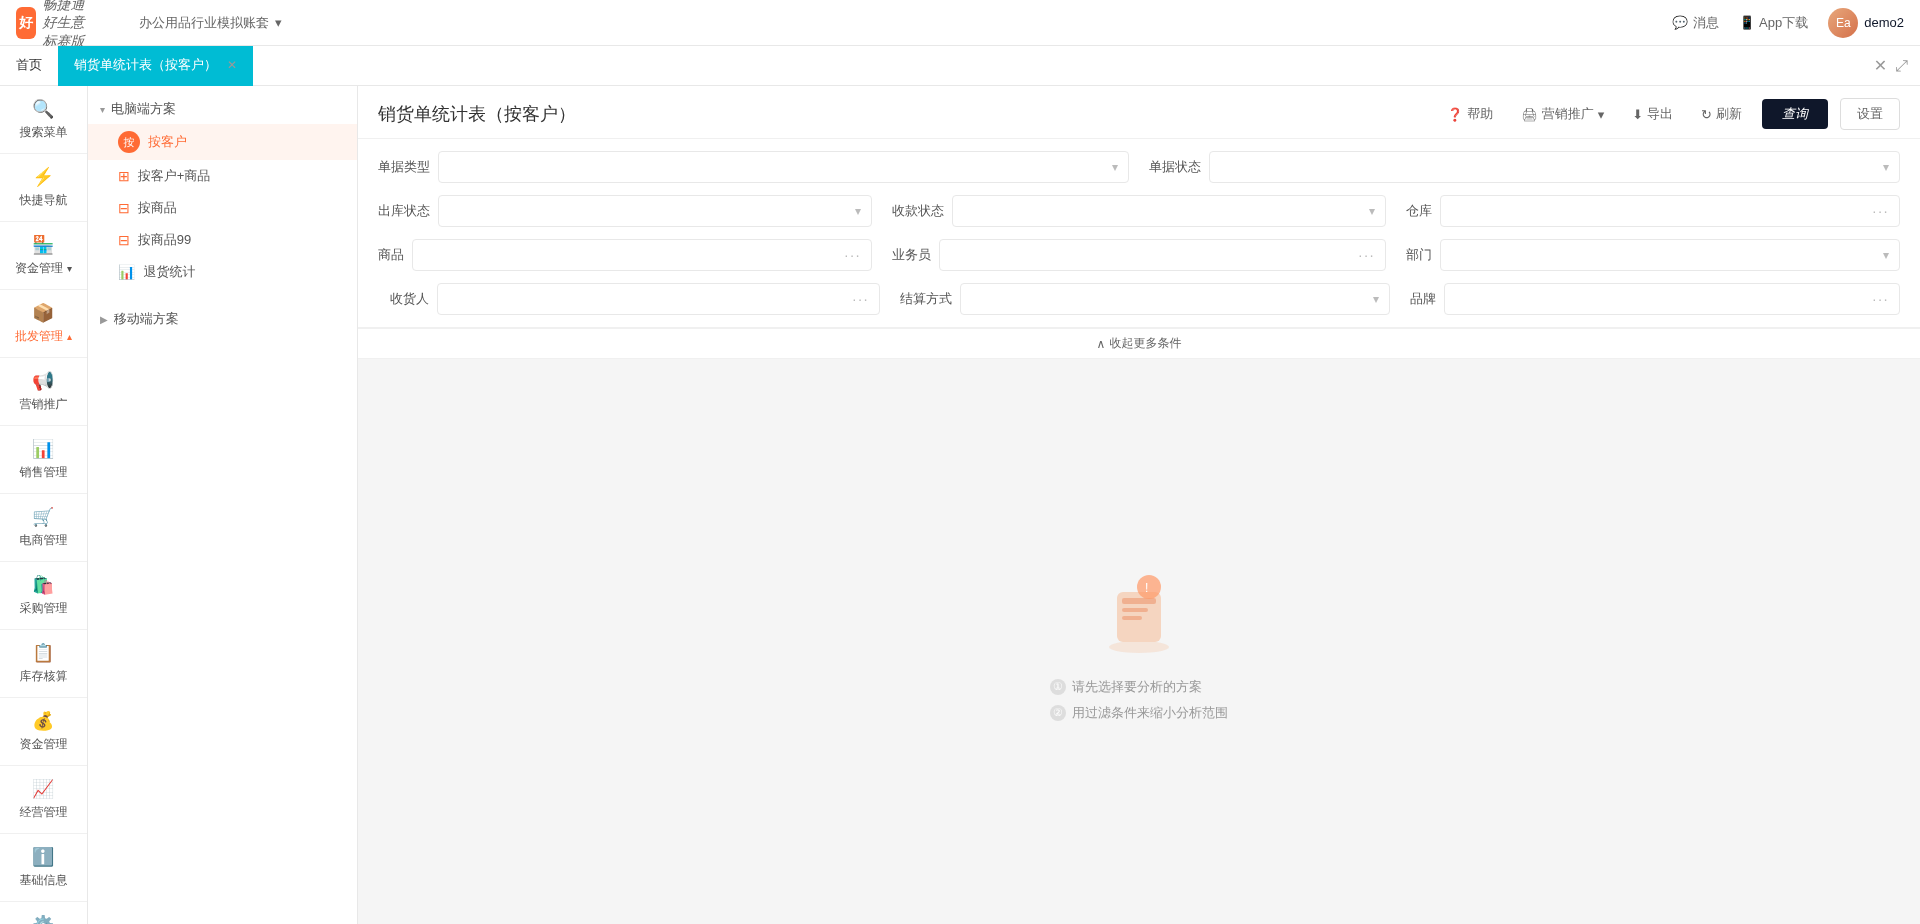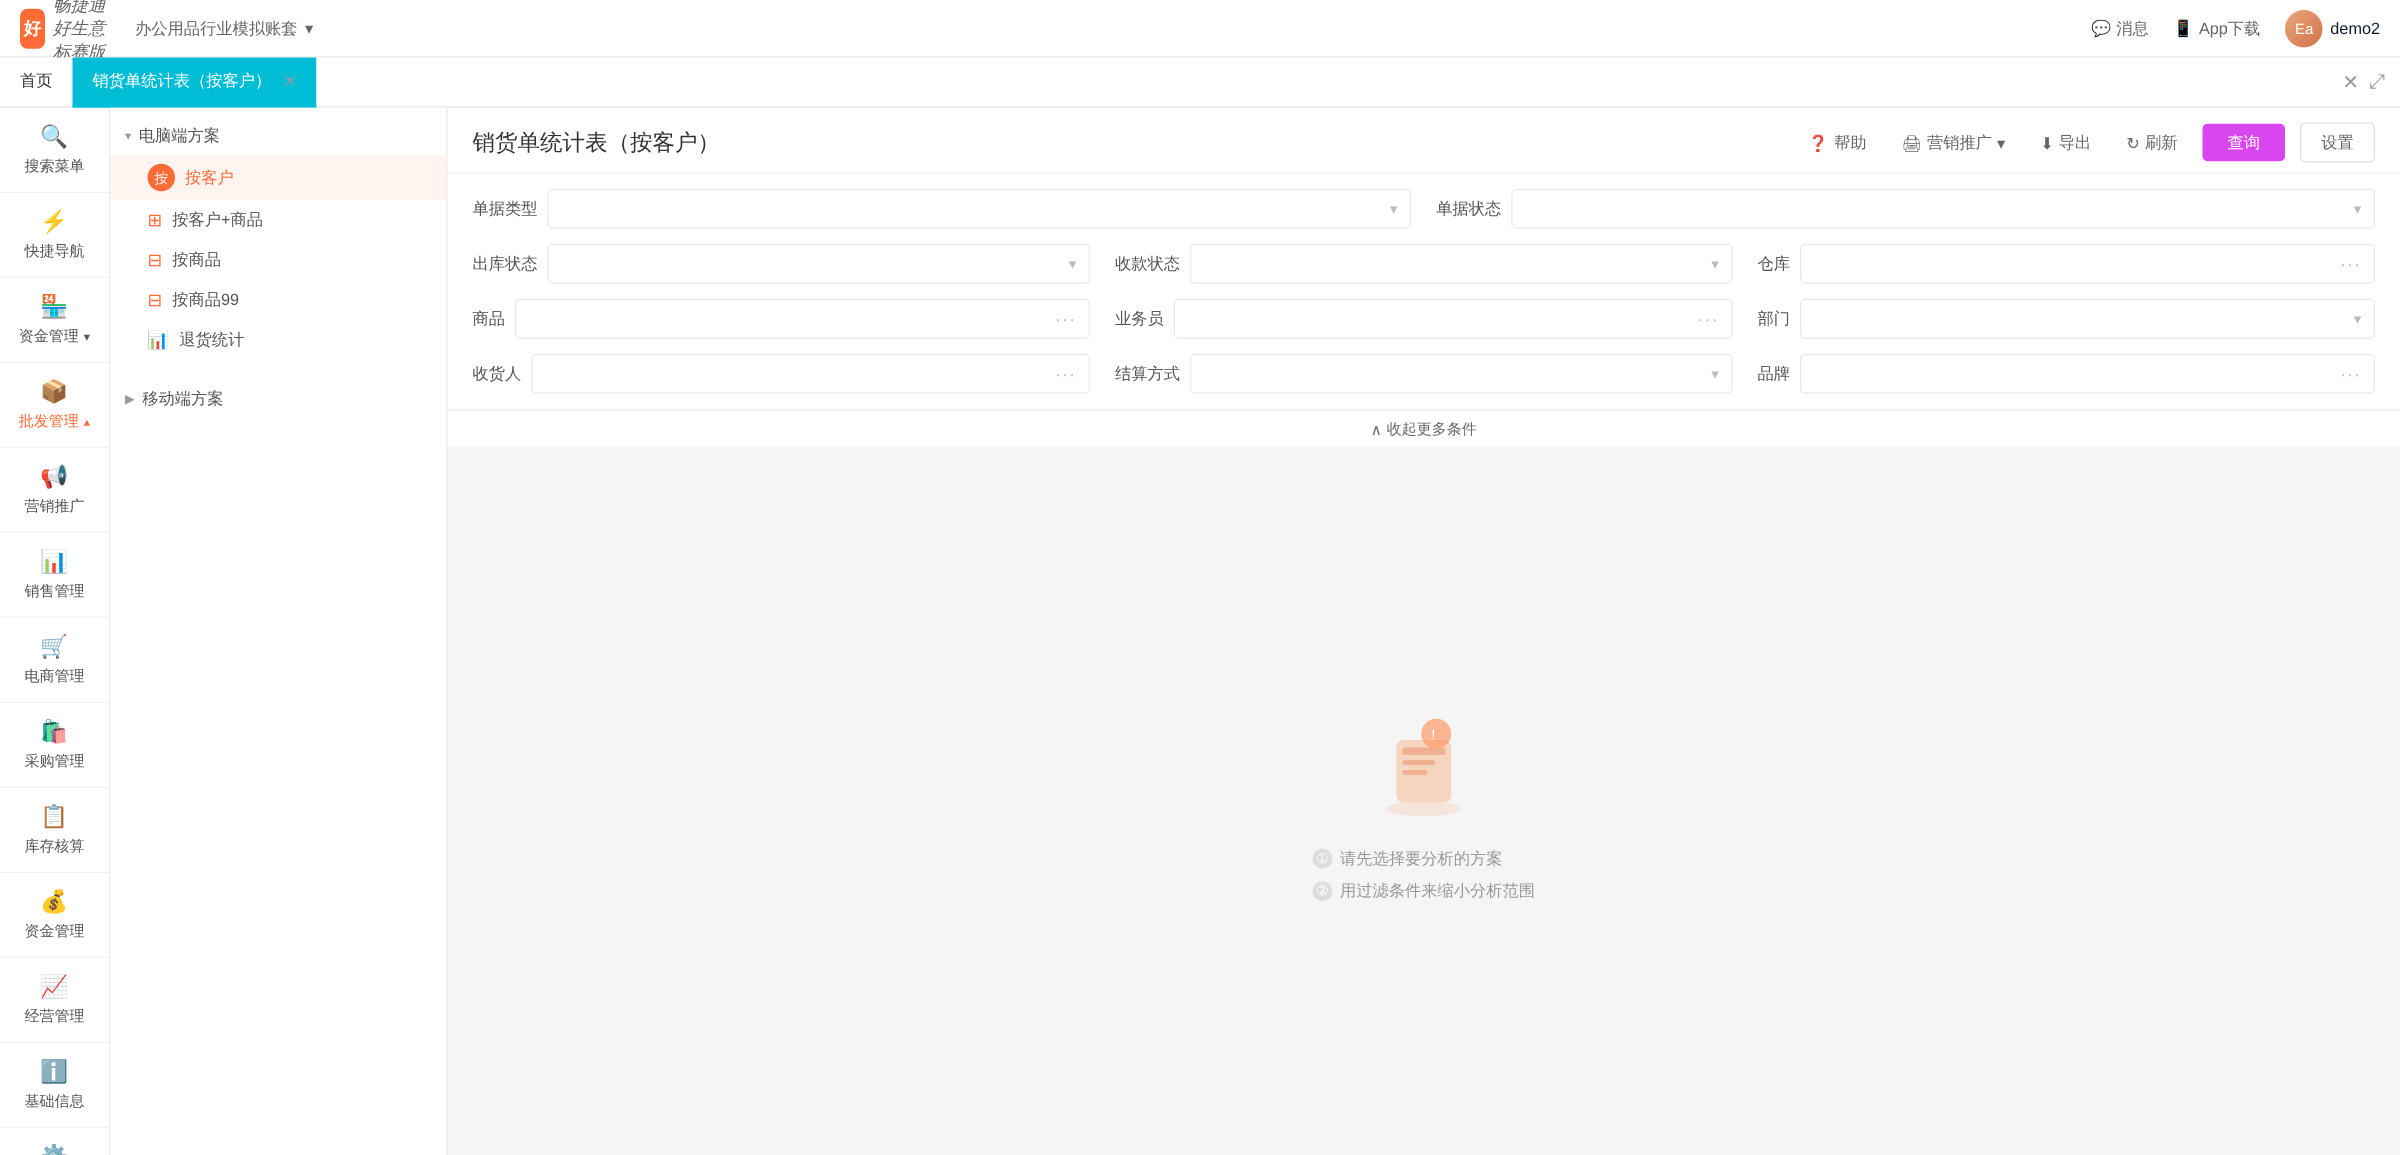--- a/index.html
+++ b/index.html
@@ -12,21 +12,21 @@
       border-bottom: 1px solid #e8e8e8;
       display: flex;
       align-items: center;
       padding: 0 16px;
       justify-content: space-between;
     }
     .top-header-left { display: flex; align-items: center; gap: 12px; }
     .logo-area { display: flex; align-items: center; gap: 6px; width: 80px; }
     .logo-icon { width: 32px; height: 32px; background: #ff6b35; border-radius: 6px; display: flex; align-items: center; justify-content: center; color: #fff; font-size: 14px; font-weight: bold; }
     .logo-text { font-size: 14px; color: #666; line-height: 1.3; font-style: italic; }
-    .breadcrumb-area { display: flex; align-items: center; gap: 6px; color: #666; font-size: 13px; }
+    .breadcrumb-area { display: flex; align-items: center; gap: 6px; color: #666; font-size: 13px; margin-left: 31px; }
     .top-header-right { display: flex; align-items: center; gap: 20px; }
     .header-action { display: flex; align-items: center; gap: 4px; color: #666; cursor: pointer; font-size: 13px; }
     .avatar { width: 30px; height: 30px; border-radius: 50%; background: linear-gradient(135deg, #e8a87c, #d4704a); display: flex; align-items: center; justify-content: center; color: #fff; font-size: 12px; }
     .username { color: #0f172a; font-size: 13px; }
 
     
     .tab-bar {
       height: 40px;
       background: #fff;
       border-bottom: 1px solid #e8e8e8;
@@ -152,41 +152,41 @@
       align-items: center;
       justify-content: space-between;
     }
     .page-title { font-size: 18px; font-weight: 500; color: #333; }
     .page-actions { display: flex; align-items: center; gap: 12px; }
     .page-action-btn {
       display: flex; align-items: center; gap: 4px;
       color: #666; font-size: 13px; cursor: pointer; padding: 4px 8px;
     }
     .btn-primary {
-      background: #d946ef; color: #fff; border: none;
-      padding: 6px 20px; border-radius: 4px; cursor: pointer; font-size: 13px;
+      background: #0f172a; color: #fff; border: none;
+      padding: 6px 20px; border-radius: 4px; cursor: pointer; font-size: 13px; font-style: italic;
     }
     .btn-setting {
       background: #fff; color: #666; border: 1px solid #ddd;
       padding: 6px 16px; border-radius: 4px; cursor: pointer; font-size: 13px;
     }
 
     
     .filter-area {
       padding: 12px 20px;
       background: #fff;
       border-bottom: 1px solid #f0f0f0;
     }
     .filter-row {
       display: flex;
       align-items: center;
       gap: 20px;
       margin-bottom: 12px;
     }
-    .filter-row:last-child { margin-bottom: 0; }
+    .filter-row:last-child { margin-bottom: 0; margin-left: 12px; }
     .filter-item {
       display: flex;
       align-items: center;
       gap: 8px;
       flex: 1;
     }
     .filter-label { color: #555; font-size: 13px; white-space: nowrap; flex-shrink: 0; }
     .filter-control {
       flex: 1;
       display: flex;

